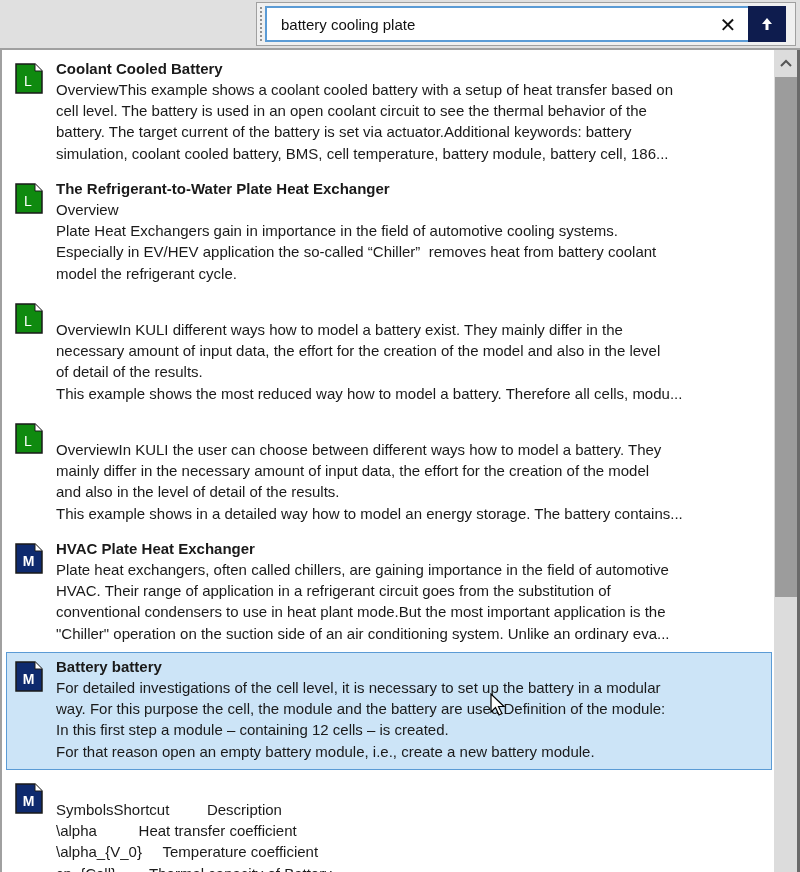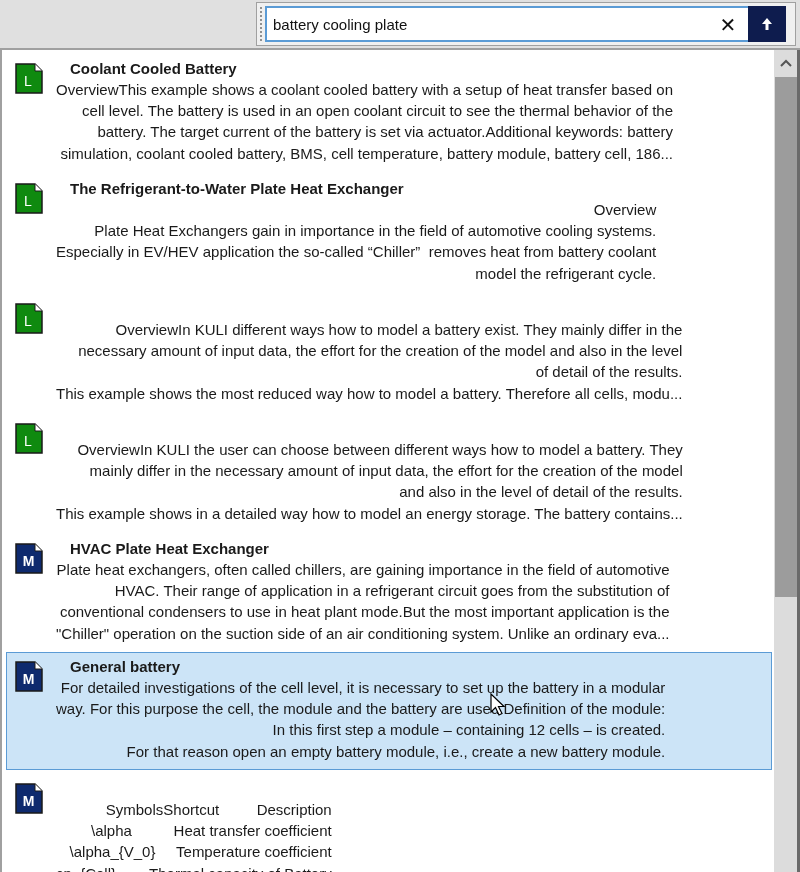--- a/index.html
+++ b/index.html
@@ -12,21 +12,21 @@
     .topbar { position:absolute; left:0; top:0; width:800px; height:48px; background:#e0e0e0; }
     .search-wrap {
       position:absolute; left:256px; top:2px; width:540px; height:44px;
       background:#f0f0f0; border:1px solid #a0a0a0; box-sizing:border-box;
     }
     .grip { position:absolute; left:2px; top:3px; width:4px; height:36px;
       background-image: radial-gradient(#909090 1px, transparent 1px); background-size:4px 4px; }
     .search-field {
       position:absolute; left:8px; top:3px; width:483px; height:36px; box-sizing:border-box;
       background:#fff; border:2px solid #5b9bd5; border-right:none;
-      display:flex; align-items:center; padding-left:4px;
+      display:flex; align-items:center; padding-left:12px;
     }
     .search-input {
       border:none; outline:none; background:transparent; font-size:15px; width:440px;
       font-family: "Liberation Sans", "DejaVu Sans", sans-serif; color:#111;
     }
     .clear-btn {
       position:absolute; right:10px; top:7px; width:20px; height:20px;
       font-size:20px; font-weight:bold; line-height:20px; text-align:center; color:#111; cursor:pointer;
     }
     .up-btn {
@@ -37,22 +37,22 @@
       position:absolute; left:0; top:48px; width:800px; height:824px; background:#fff;
       border-top:2px solid #a0a0a0; border-left:2px solid #a0a0a0; box-sizing:border-box;
     }
     .list-panel::after { content:""; position:absolute; right:0; top:0; width:3px; height:100%; background:#6a6a6a; }
     .list { position:absolute; left:0; top:0; width:770px; height:100%; overflow:hidden; }
     .item {
       position:absolute; left:4px; width:766px; box-sizing:border-box; border:1px solid transparent;
     }
     .item.selected { background:#cce4f7; border:1px solid #5b9bd5; }
     .doc-icon { position:absolute; left:8px; top:8px; width:28px; height:31px; }
-    .item-title { position:absolute; left:63px; top:3px; font-weight:bold; font-size:15px; line-height:21px; white-space:nowrap; }
-    .item-desc { position:absolute; left:49px; top:24px; font-size:15px; line-height:21.2px; white-space:pre;text-align:right; }
+    .item-title { position:absolute; left:49px; top:3px; font-weight:bold; font-size:15px; line-height:21px; white-space:nowrap; }
+    .item-desc { position:absolute; left:49px; top:24px; font-size:15px; line-height:21.2px; white-space:pre; }
     .scrollbar { position:absolute; left:772px; top:0; width:24px; height:100%; background:#dcdcdc; }
     .scroll-up { position:absolute; left:0; top:0; width:24px; height:26px; display:flex; align-items:center; justify-content:center; cursor:pointer; }
     .scroll-thumb { position:absolute; left:1px; top:27px; width:22px; height:520px; background:#9c9c9c; cursor:pointer; }
     .cursor { position:absolute; left:490px; top:693px; width:16px; height:24px; pointer-events:none; }
   </style>
 </head>
 <body>
 
 <div class="topbar">
   <div class="search-wrap">
@@ -134,21 +134,21 @@
 conventional condensers to use in heat plant mode.But the most important application is the
 "Chiller" operation on the suction side of an air conditioning system. Unlike an ordinary eva...</div>
     </div>
 
     <div class="item selected" style="top:602px;height:118px;">
       <svg class="doc-icon" viewBox="0 0 28 31">
         <path d="M1 1 H20 L27 8 V30 H1 Z" fill="#0e2a6e" stroke="#1a1a1a" stroke-width="1.5"></path>
         <path d="M20 1 V8 H27" fill="#fff" stroke="#1a1a1a" stroke-width="1"></path>
         <text x="13.5" y="23" font-size="14" font-weight="bold" fill="#fff" text-anchor="middle" font-family="Liberation Sans, sans-serif">M</text>
       </svg>
-      <div class="item-title">General battery</div>
+      <div class="item-title">Battery battery</div>
       <div class="item-desc">For detailed investigations of the cell level, it is necessary to set up the battery in a modular
 way. For this purpose the cell, the module and the battery are used.Definition of the module:
 In this first step a module – containing 12 cells – is created.
 For that reason open an empty battery module, i.e., create a new battery module.</div>
     </div>
 
     <div class="item" style="top:724px;height:116px;">
       <svg class="doc-icon" viewBox="0 0 28 31">
         <path d="M1 1 H20 L27 8 V30 H1 Z" fill="#0e2a6e" stroke="#1a1a1a" stroke-width="1.5"></path>
         <path d="M20 1 V8 H27" fill="#fff" stroke="#1a1a1a" stroke-width="1"></path>

